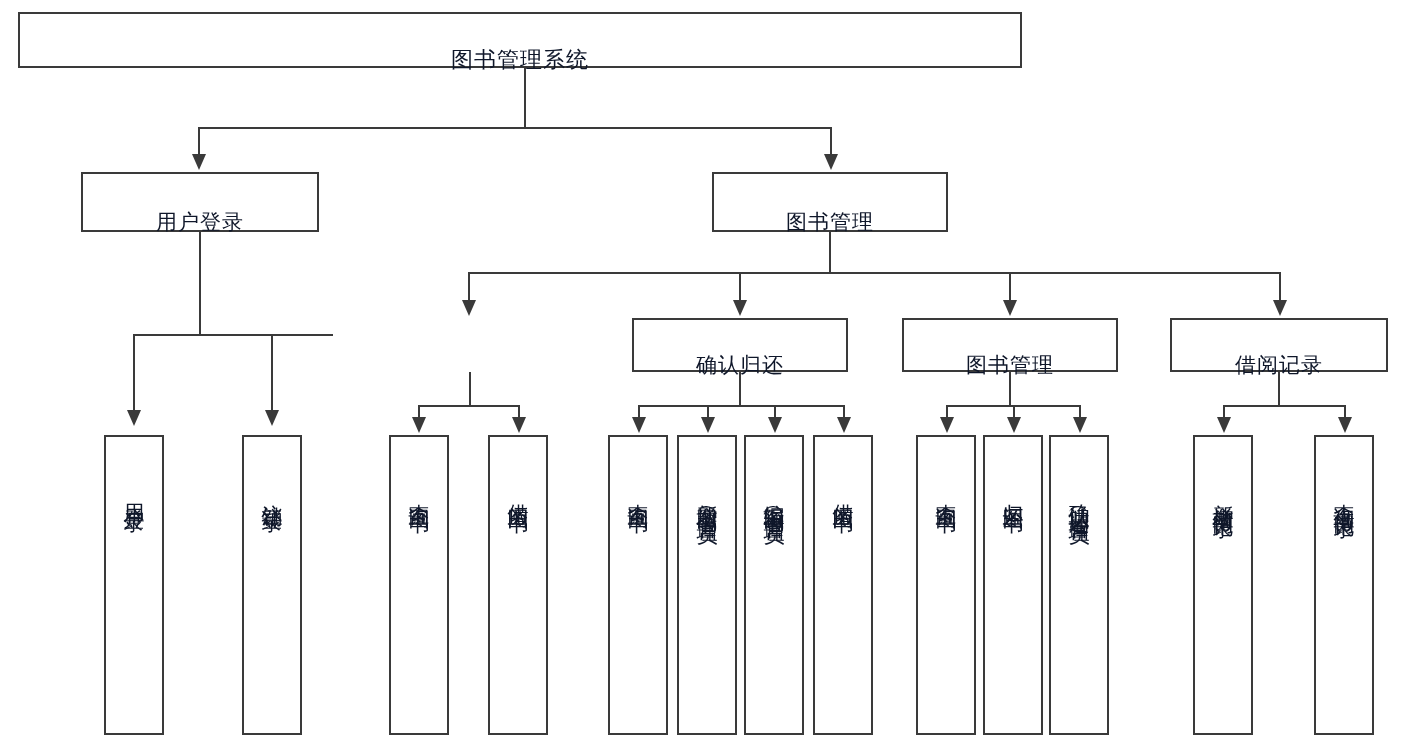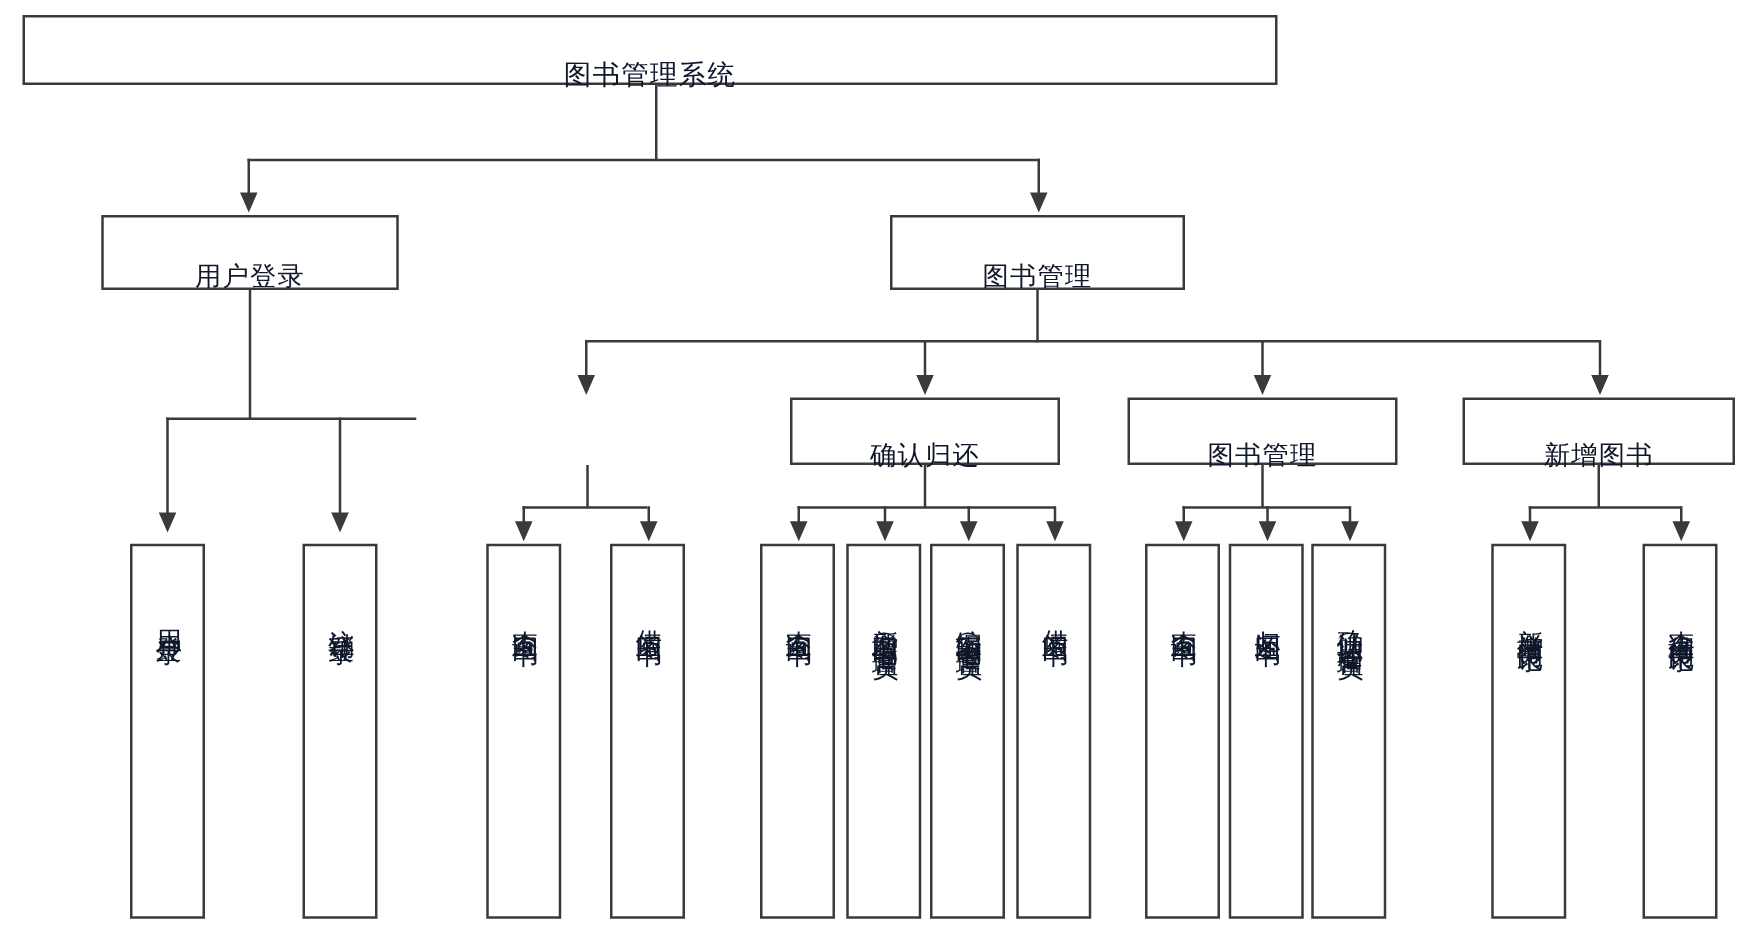--- a/index.html
+++ b/index.html
@@ -130,21 +130,21 @@
   <div class="conn-v" style="left:1279px; top:272px; height:30px;"></div>
   <div class="arrow-head" style="left:1273px; top:300px;"></div>
 
   <div class="node horizontal" style="left:632px; top:318px; width:216px; height:54px;">
     <span class="node-label">确认归还</span>
   </div>
   <div class="node horizontal" style="left:902px; top:318px; width:216px; height:54px;">
     <span class="node-label">图书管理</span>
   </div>
   <div class="node horizontal" style="left:1170px; top:318px; width:218px; height:54px;">
-    <span class="node-label">新增图书</span>
+    <span class="node-label">借阅记录</span>
   </div>
 
   <div class="conn-v" style="left:469px; top:372px; height:34px;"></div>
   <div class="conn-h" style="left:418px; top:405px; width:100px;"></div>
   <div class="conn-v" style="left:418px; top:405px; height:14px;"></div>
   <div class="arrow-head" style="left:412px; top:417px;"></div>
   <div class="conn-v" style="left:518px; top:405px; height:14px;"></div>
   <div class="arrow-head" style="left:512px; top:417px;"></div>
 
   <div class="conn-v" style="left:739px; top:372px; height:34px;"></div>

